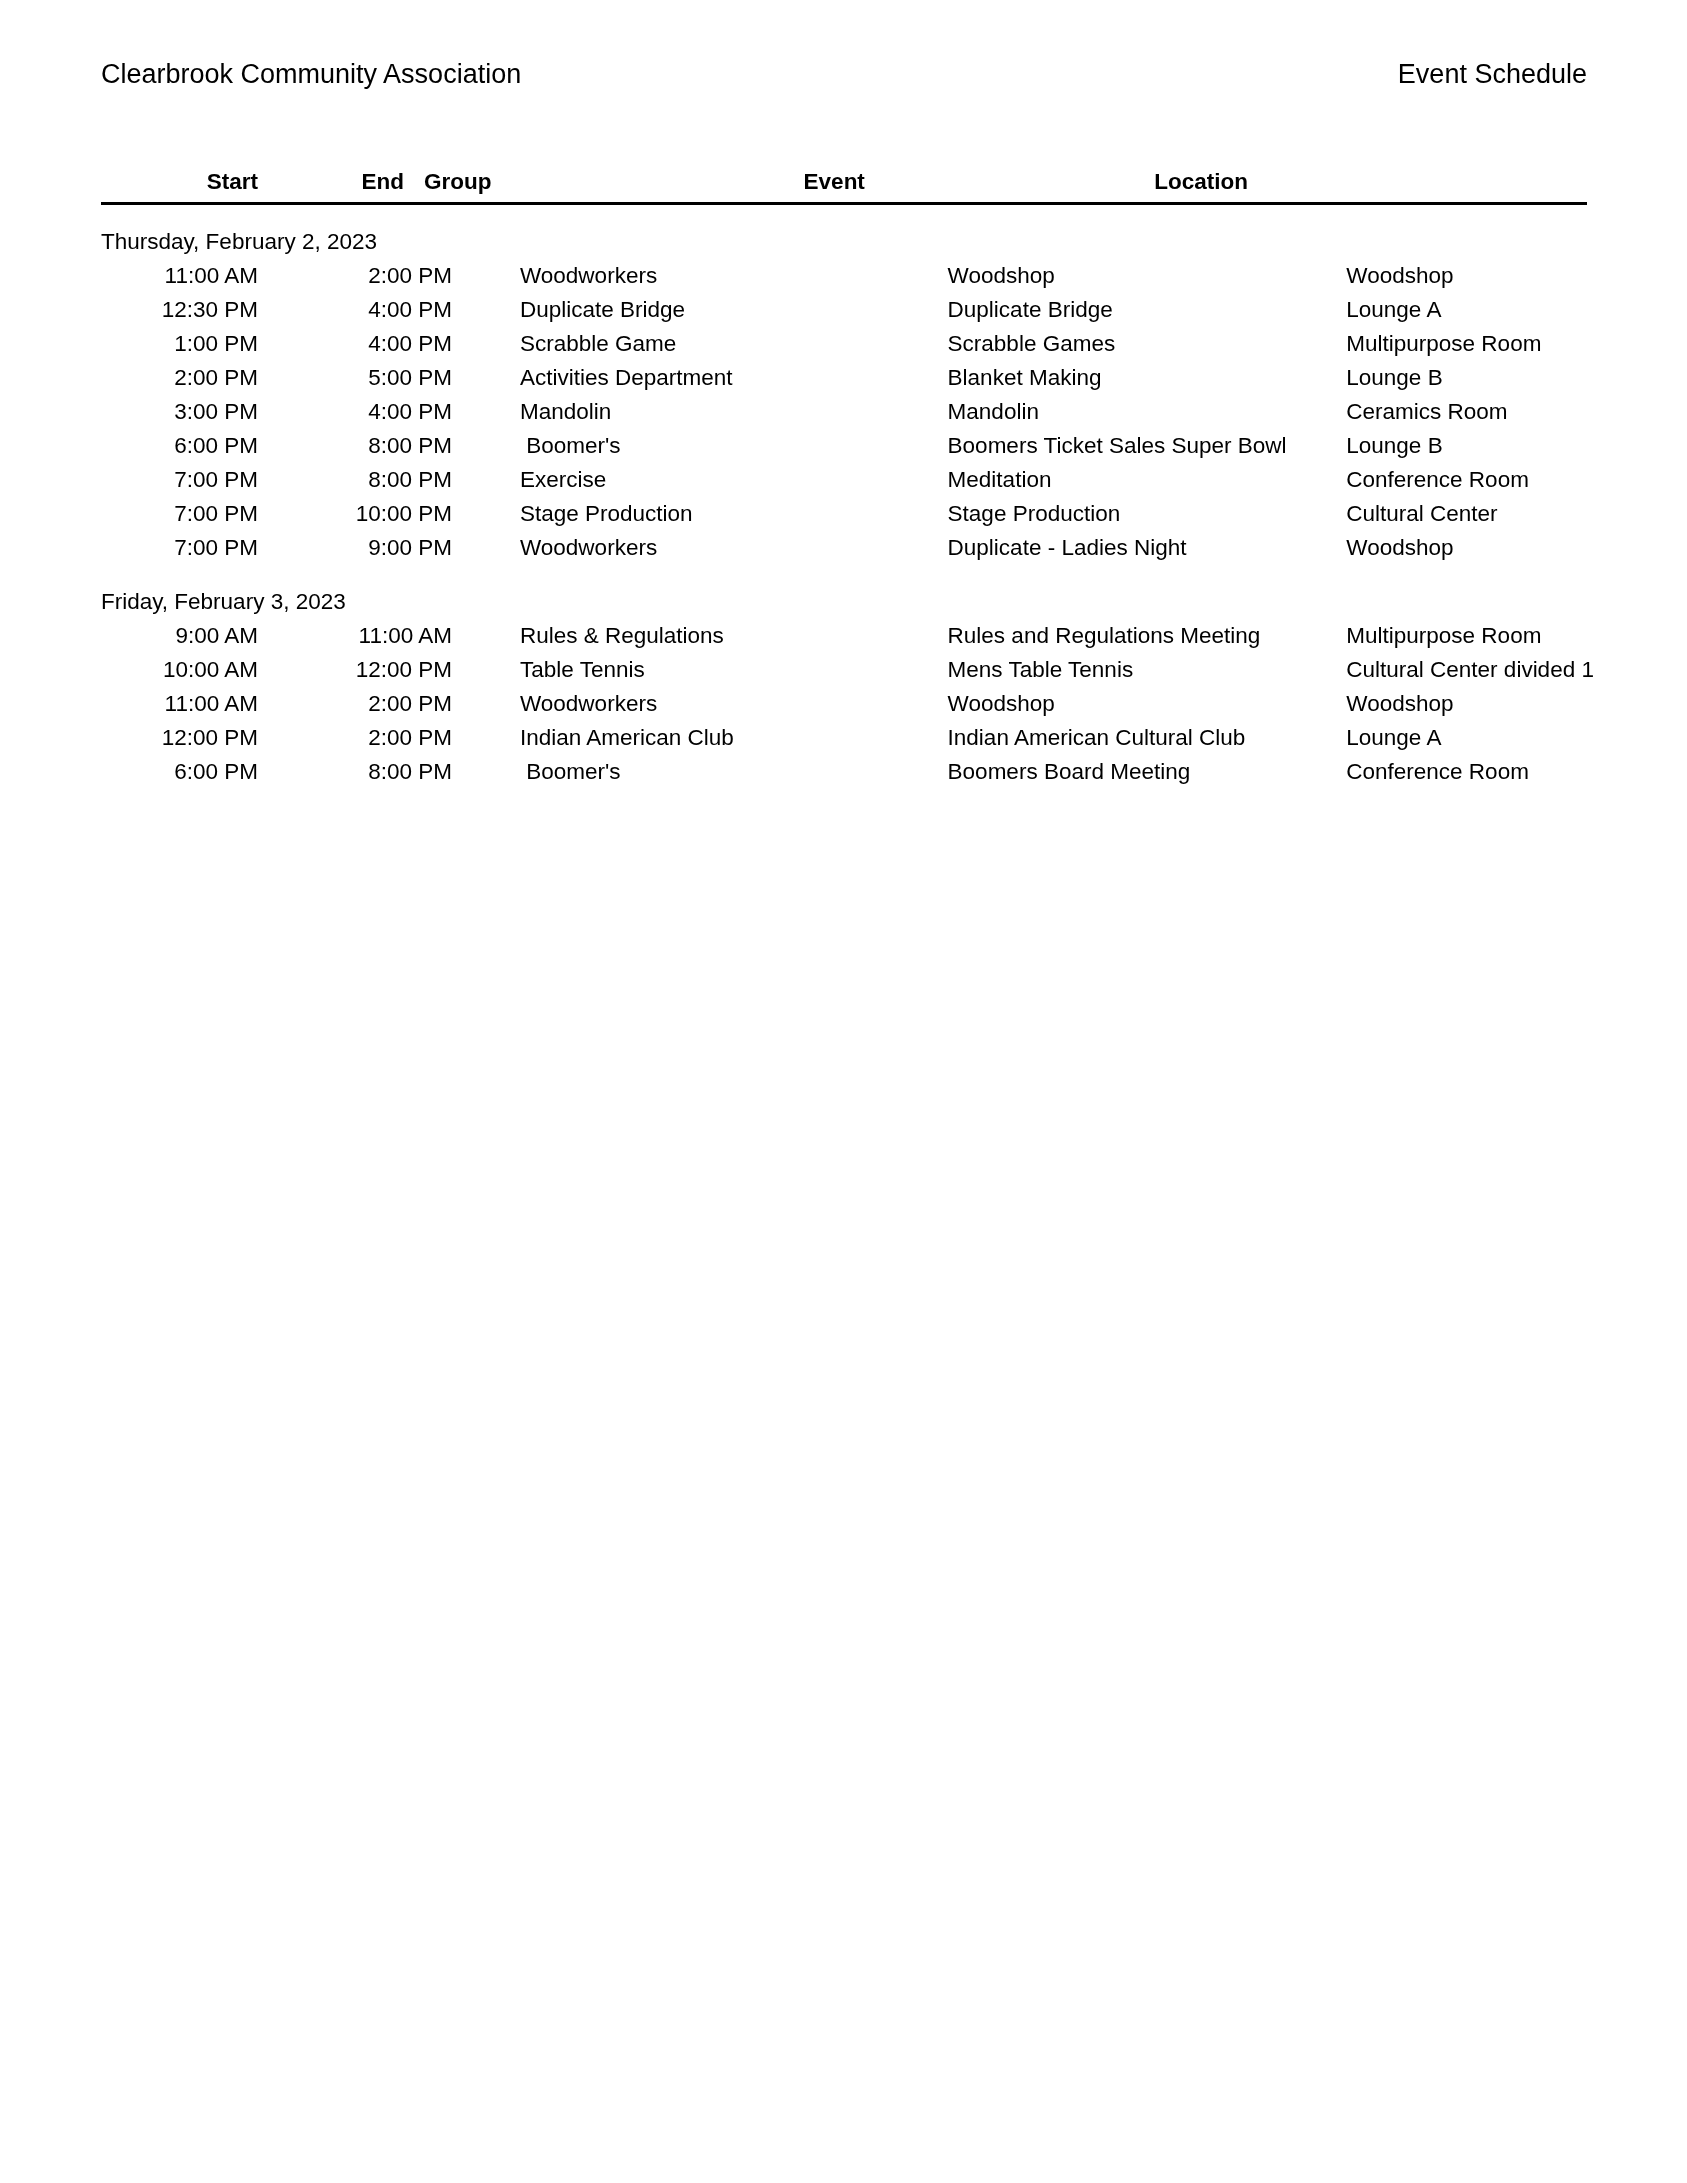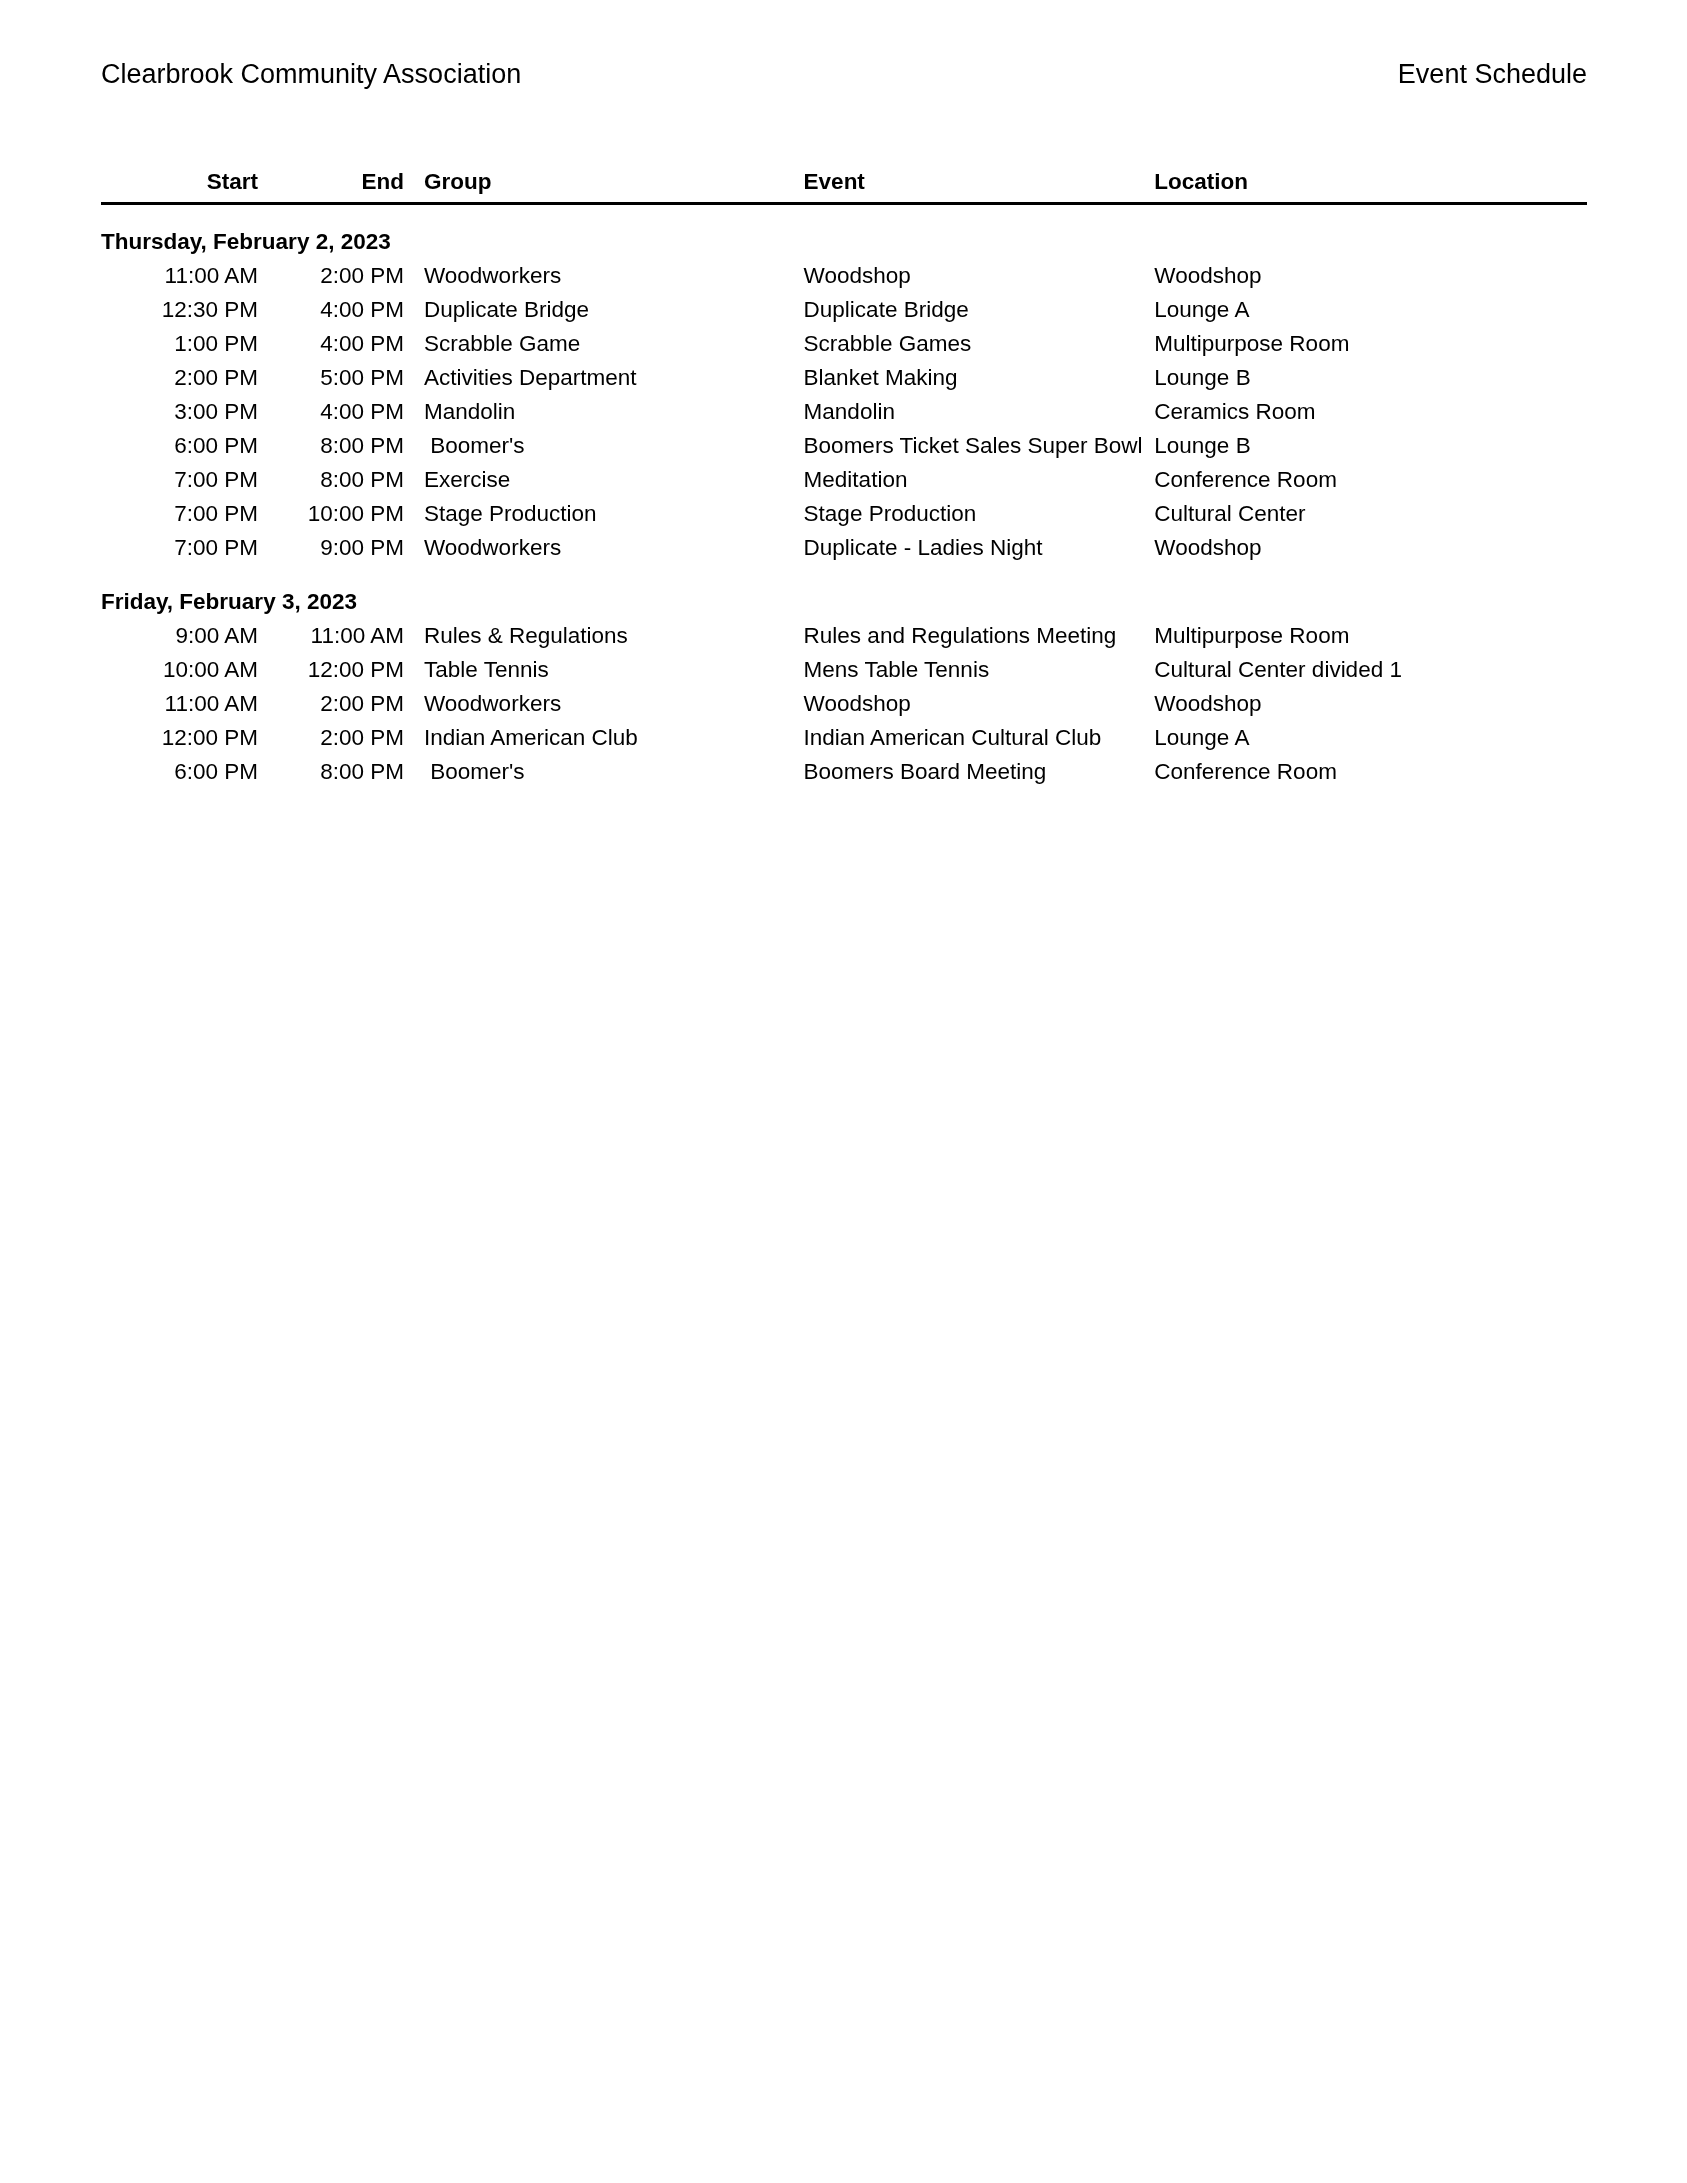--- a/index.html
+++ b/index.html
@@ -61,34 +61,35 @@
   .col-start   { width: 157px; text-align: right; flex: 0 0 157px; }
   .col-end     { width: 146px; text-align: right; flex: 0 0 146px; }
   .col-group   { width: 389px; flex: 0 0 389px; padding-left: 20px; box-sizing: border-box; }
   .col-event   { width: 352px; flex: 0 0 352px; padding-left: 10.6px; box-sizing: border-box; }
   .col-location{ width: 442px; flex: 0 0 442px; padding-left: 9.3px; box-sizing: border-box; }
 
   .day-group { margin-top: 0; }
 
   .day-heading {
     font-size: 22.5px;
-    font-weight: 700;
+    font-weight: 400;
     padding-top: 24px;
     padding-bottom: 4px;
     line-height: 1.15;
   }
 
   .event-row {
     display: flex;
     align-items: flex-end;
     font-size: 22.5px;
     font-weight: 400;
     line-height: 1.22;
     padding-top: 3.3px;
     padding-bottom: 3.3px;
+    gap: 48px;
   }
   .event-row .cell { white-space: pre-wrap; }
 
   
   .page-footer {
     position: absolute;
     left: 95px;
     top: 2068px;
     width: 1486px;
   }

